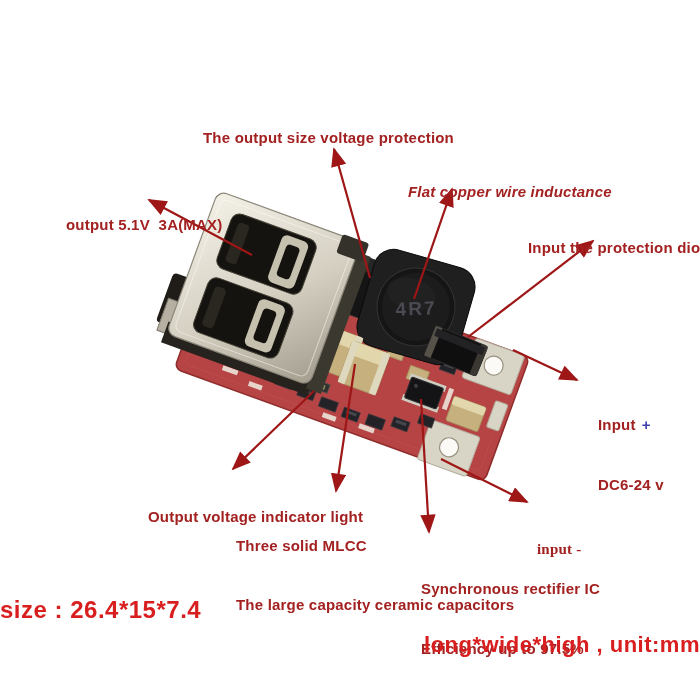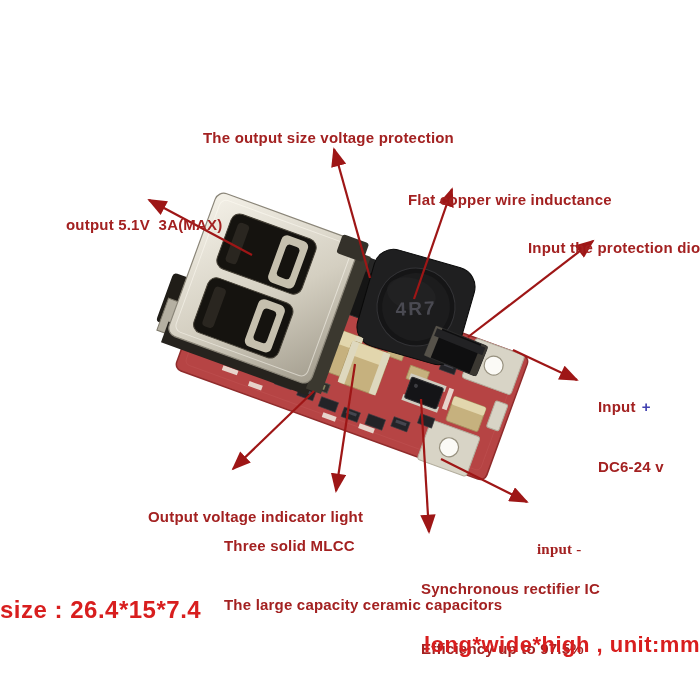--- a/index.html
+++ b/index.html
@@ -13,21 +13,21 @@
   .stage{
     position:relative;width:700px;height:700px;overflow:hidden;background:#ffffff;
     font-family:"Liberation Sans",sans-serif;
   }
   .art{position:absolute;left:0;top:0;width:700px;height:700px;}
   .label{
     position:absolute;font-weight:700;font-size:15px;line-height:20px;
     color:var(--label-red);white-space:pre;letter-spacing:.2px;
   }
   .label .ln{display:block;}
-  .mlcc .ln{line-height:19px;}
+  .mlcc .ln{line-height:19px;margin-left:12px;}
   .plus{color:var(--plus-blue);margin-left:6px;}
   .footer-size{
     position:absolute;left:0;right:0;top:596px;
     font-weight:700;font-size:24px;color:var(--bright-red);letter-spacing:.5px;
   }
   .footer-unit{
     position:absolute;left:0;right:0;top:632px;text-align:right;
     font-weight:700;font-size:22px;color:var(--bright-red);letter-spacing:.5px;
   }
   
@@ -195,33 +195,33 @@
       <line class="arrow" x1="355" y1="364" x2="336" y2="491"></line>
       <line class="arrow" x1="441" y1="459" x2="527" y2="502"></line>
       <line class="arrow" x1="421" y1="399" x2="429" y2="532"></line>
     </g>
   </svg>
 
   <div class="label" style="left:203px;top:88px;">
     <span class="ln">The output size voltage protection</span>
   </div>
 
-  <div class="label" style="left:408px;top:150px;">
+  <div class="label" style="left:408px;top:142px;font-style:italic;">
     <span class="ln">Flat copper wire inductance</span>
   </div>
 
   <div class="label" style="left:528px;top:198px;">
     <span class="ln">Input the protection diode</span>
   </div>
 
   <div class="label" style="left:66px;top:175px;">
     <span class="ln">output 5.1V  3A(MAX)</span>
   </div>
 
-  <div class="label" style="left:598px;top:357px;">
+  <div class="label" style="left:598px;top:375px;">
     <span class="ln"><span>Input</span><span class="plus">+</span></span>
     <span class="ln">DC6-24 v</span>
   </div>
 
   <div class="label" style="left:148px;top:467px;">
     <span class="ln">Output voltage indicator light</span>
   </div>
 
   <div class="label mlcc" style="left:224px;top:496px;">
     <span class="ln">Three solid MLCC</span>

